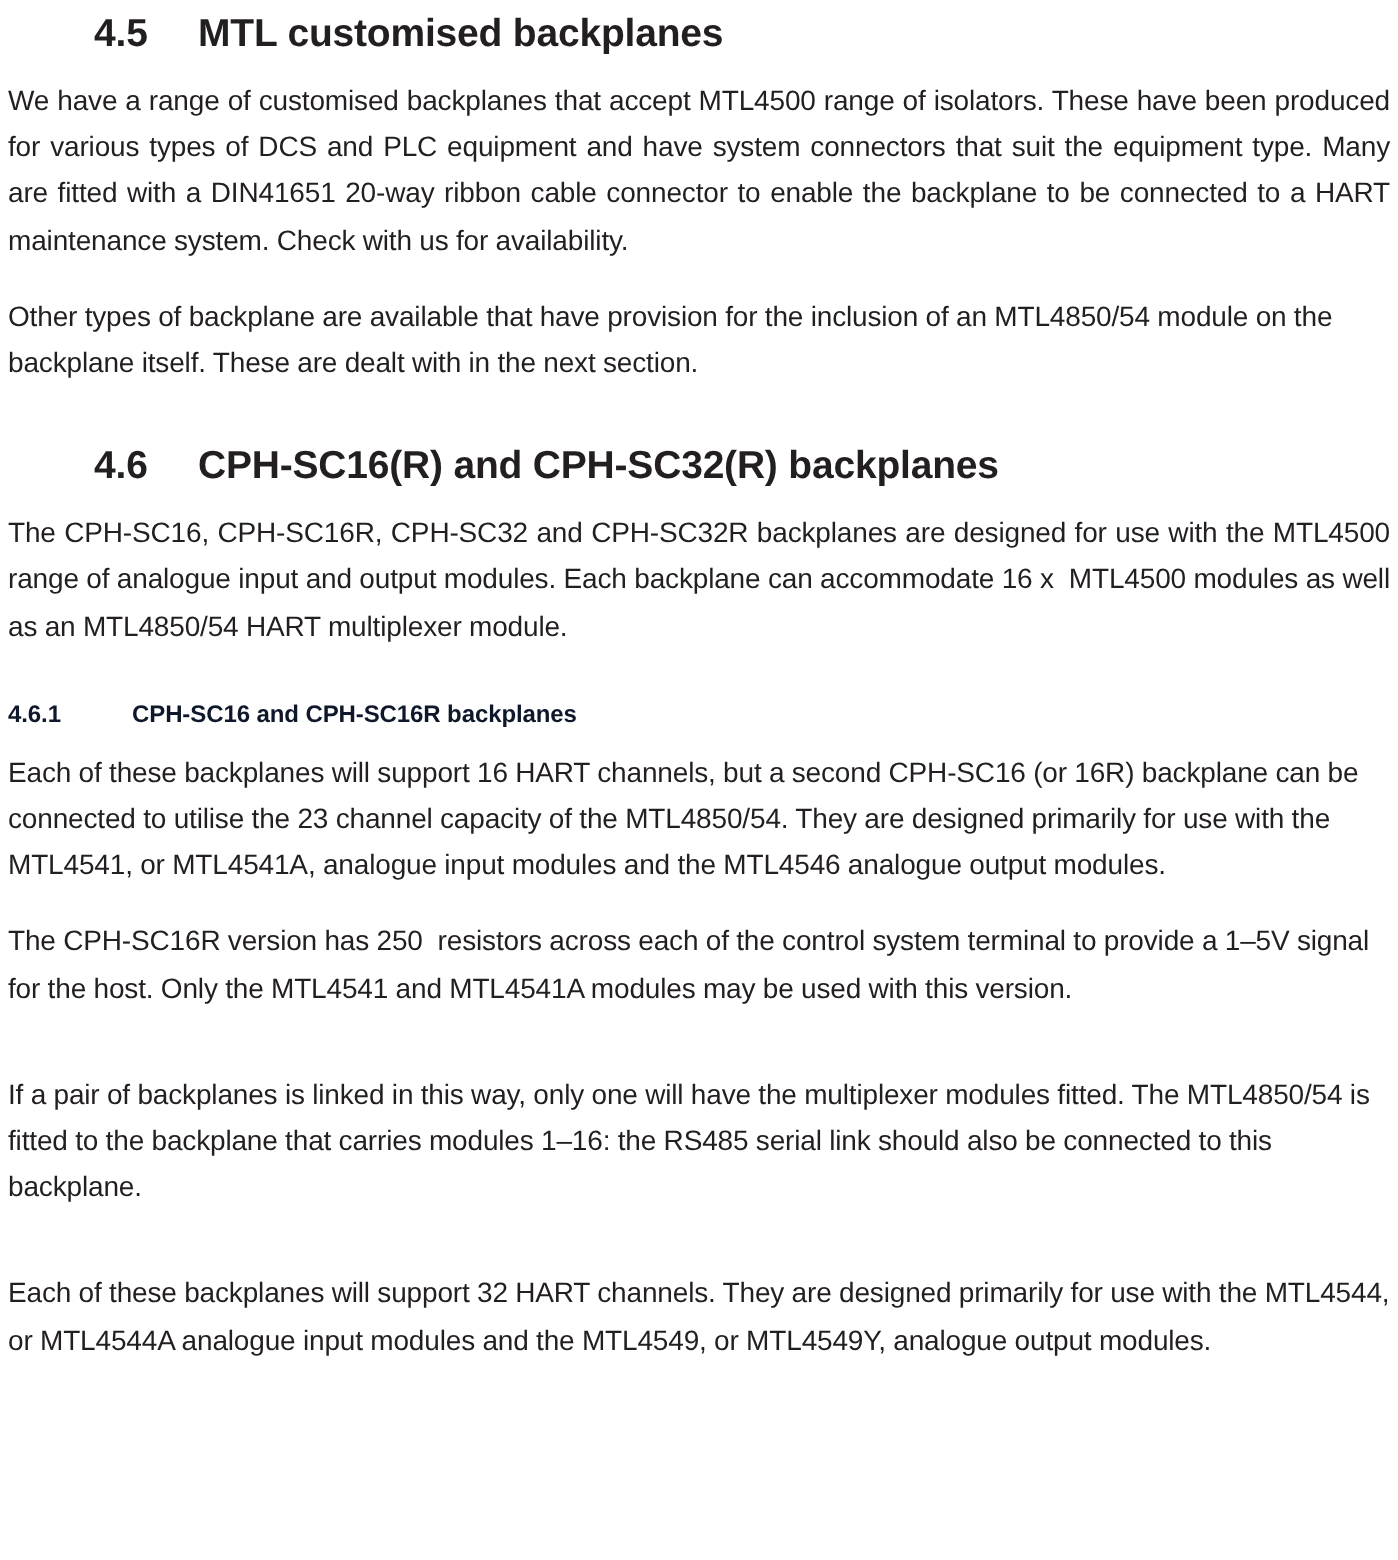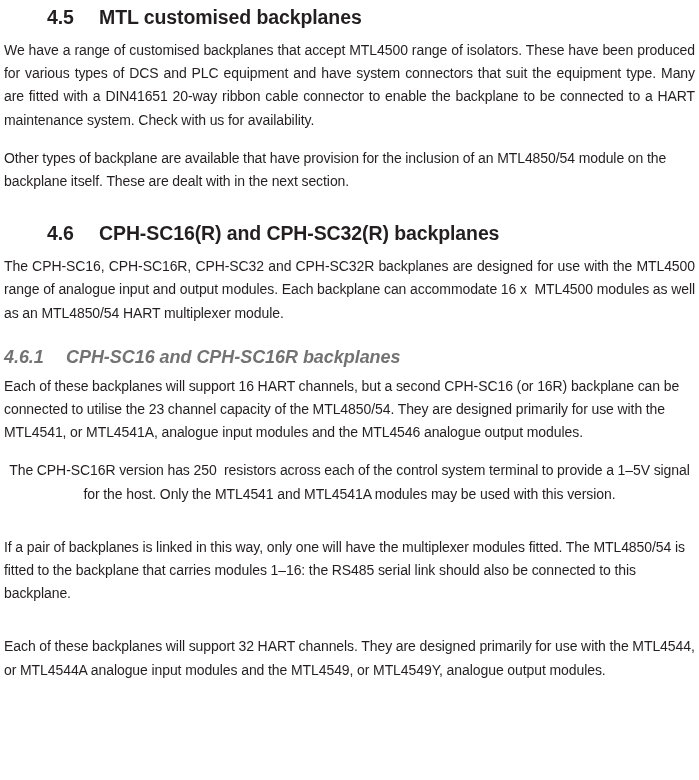--- a/index.html
+++ b/index.html
@@ -37,26 +37,25 @@
     font-weight: bold;
     margin-left: 43px;
   }
   .h-major .h-text {
     flex: 1 1 auto;
   }
   
   .h-sub {
     display: flex;
     align-items: baseline;
-    font-size: 18px;
+    font-size: 12px;
     font-weight: bold;
     letter-spacing: -0.05px;
-    color: #737373;
+    color: #0f172a;
     line-height: 20px;
-    font-style: italic;
   }
   .h-sub .h-num {
     width: 62px;
     flex: 0 0 62px;
     font-weight: bold;
   }
   .h-sub .h-text {
     flex: 1 1 auto;
   }
   
@@ -118,21 +117,21 @@
     <span class="h-num">4.6.1</span>
     <span class="h-text">CPH-SC16 and CPH-SC16R backplanes</span>
   </div>
 
   <div class="sp-sub-after"></div>
 
   <p class="para" style="margin:0;">Each of these backplanes will support 16 HART channels, but a second CPH-SC16 (or 16R) backplane can be connected to utilise the 23 channel capacity of the MTL4850/54. They are designed primarily for use with the MTL4541, or MTL4541A, analogue input modules and the MTL4546 analogue output modules.</p>
 
   <div class="sp-para-gap"></div>
 
-  <p class="para" style="margin:0;text-align:center;">The CPH-SC16R version has 250  resistors across each of the control system terminal to provide a 1–5V signal for the host. Only the MTL4541 and MTL4541A modules may be used with this version.</p>
+  <p class="para" style="margin:0;">The CPH-SC16R version has 250  resistors across each of the control system terminal to provide a 1–5V signal for the host. Only the MTL4541 and MTL4541A modules may be used with this version.</p>
 
   <div class="sp-para-gap"></div>
 
 
   <div class="sp-para-gap"></div>
 
   <p class="para" style="margin:0;">If a pair of backplanes is linked in this way, only one will have the multiplexer modules fitted. The MTL4850/54 is fitted to the backplane that carries modules 1–16: the RS485 serial link should also be connected to this backplane.</p>
 
   <div class="sp-before-sub"></div>
 

